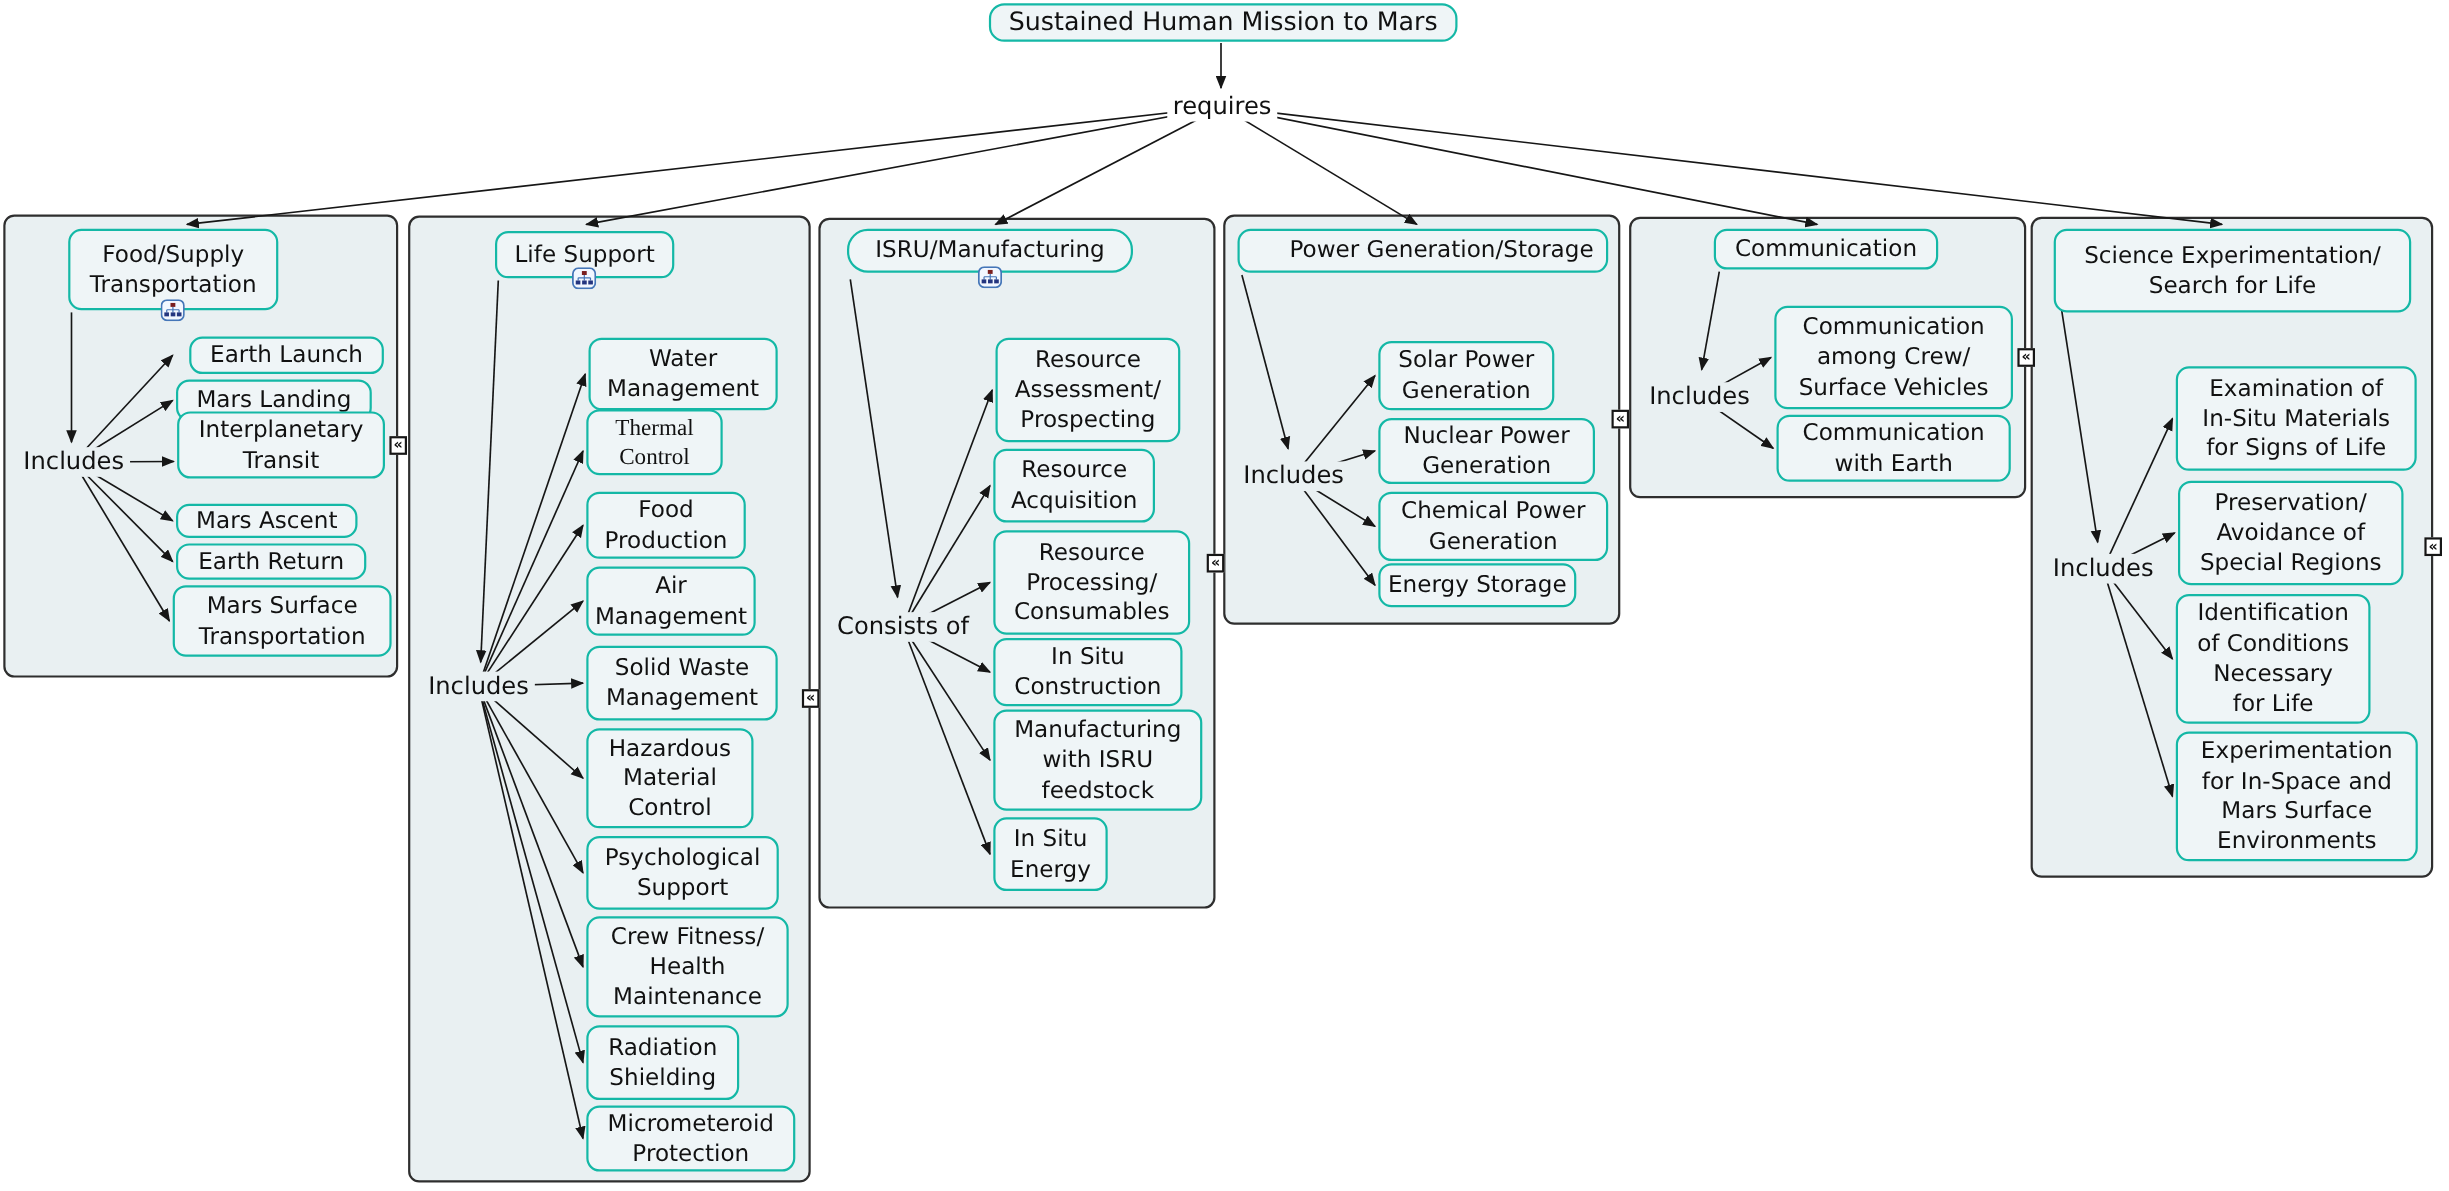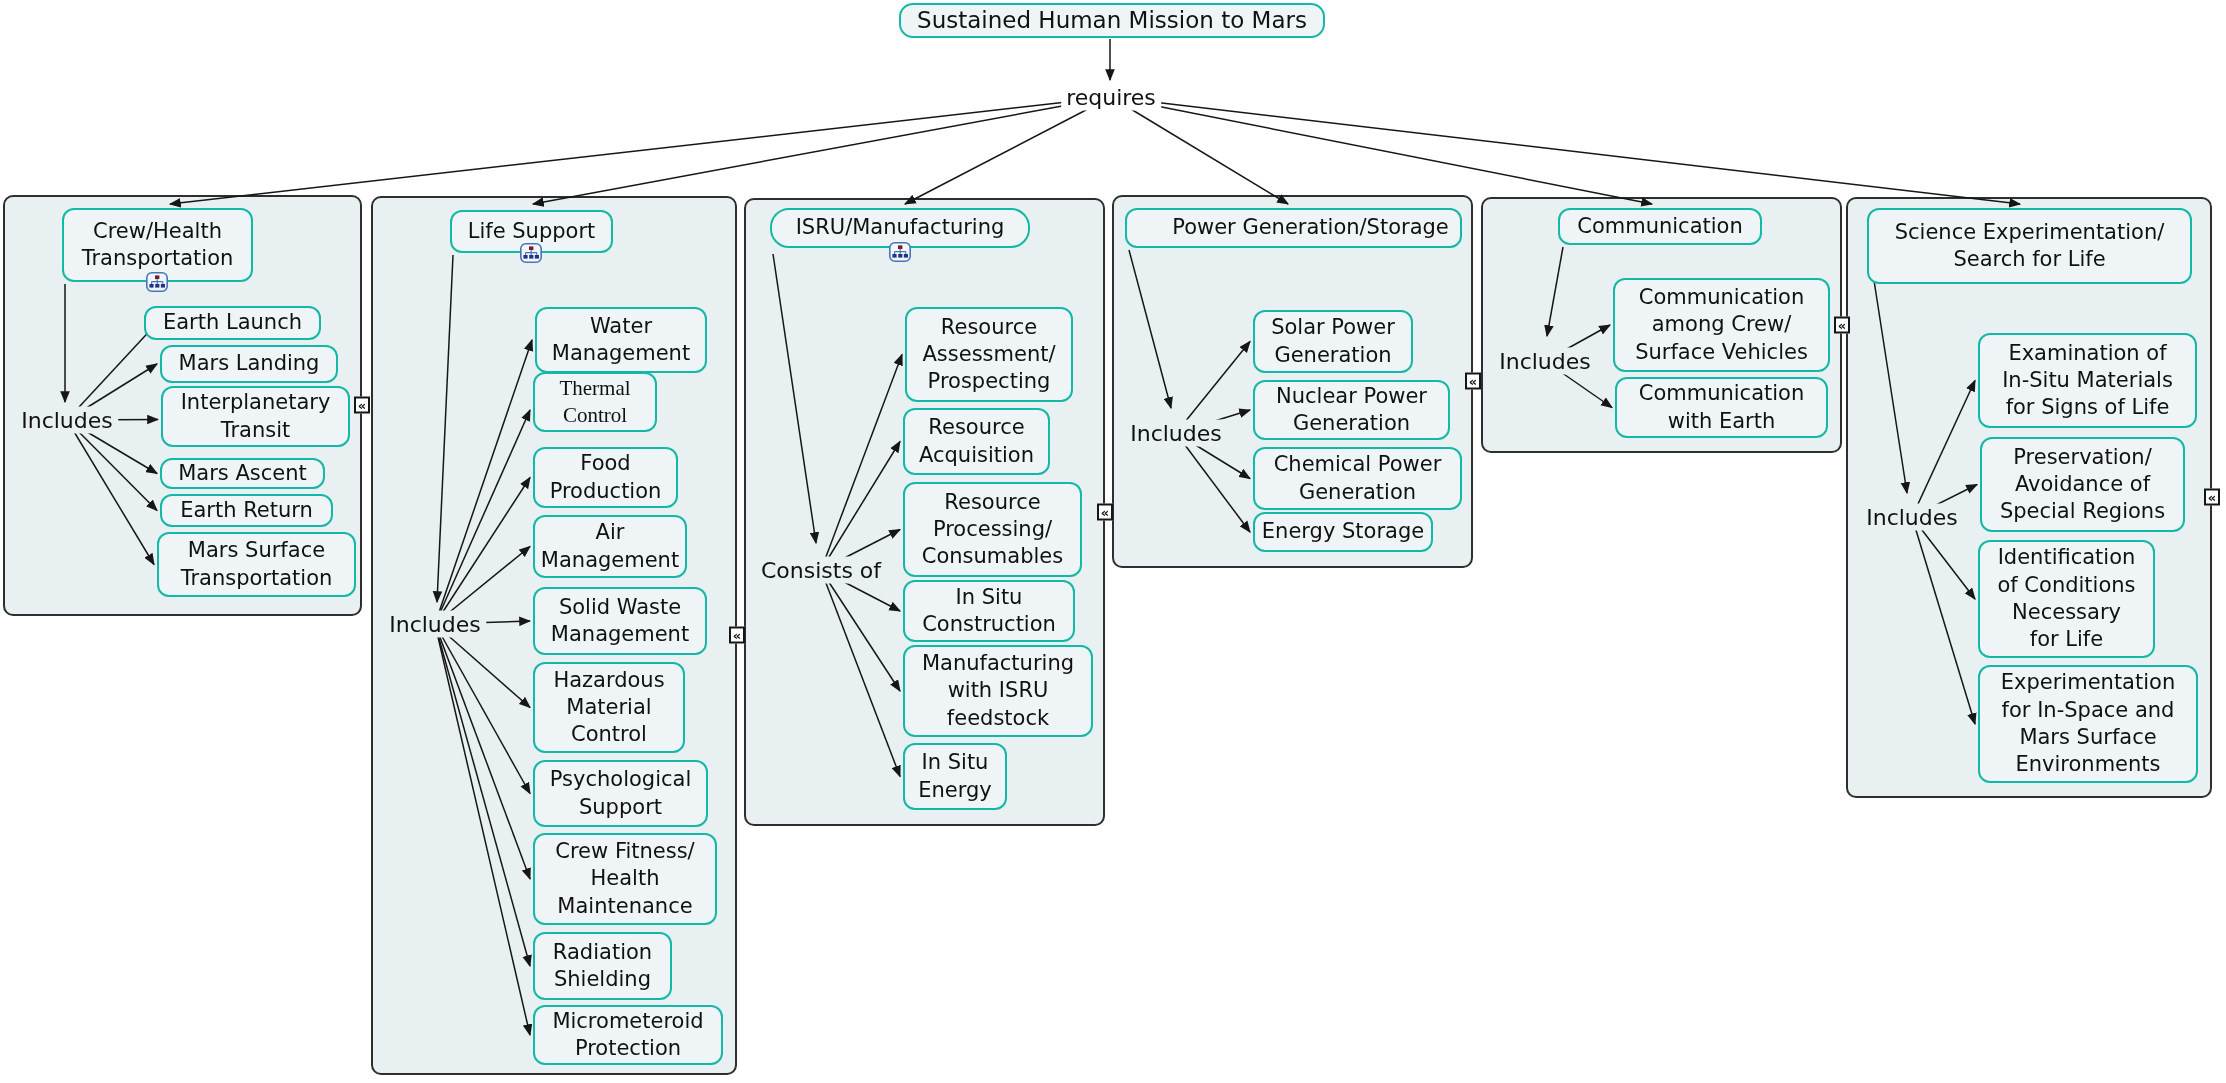--- a/index.html
+++ b/index.html
@@ -118,34 +118,34 @@
     <line x1="1873" y1="274" x2="1907" y2="493" stroke="#161616" stroke-width="1.5" marker-end="url(#arrow)"></line>
     <line x1="1912" y1="517" x2="1975" y2="380.5" stroke="#161616" stroke-width="1.5" marker-end="url(#arrow)"></line>
     <line x1="1912" y1="517" x2="1977" y2="484.5" stroke="#161616" stroke-width="1.5" marker-end="url(#arrow)"></line>
     <line x1="1912" y1="517" x2="1975" y2="599" stroke="#161616" stroke-width="1.5" marker-end="url(#arrow)"></line>
     <line x1="1912" y1="517" x2="1975" y2="724" stroke="#161616" stroke-width="1.5" marker-end="url(#arrow)"></line>
   </svg>
 
 <div class="node root" style="left: 899px; top: 3px; width: 426px; height: 35px;">Sustained Human Mission to Mars</div>
 <div class="phrase" style="left: 1111px; top: 97px; background: rgb(255, 255, 255);">requires</div>
 <div class="group" style="left: 3px; top: 195px; width: 359px; height: 421px;"></div>
-<div class="node gtitle" style="left: 62px; top: 208px; width: 191px; height: 74px;">Crew/Health
+<div class="node gtitle" style="left: 62px; top: 208px; width: 191px; height: 74px;">Food/Supply
 Transportation</div>
 <div class="tree-icon" style="left: 157px; top: 282px;"><svg width="22" height="20" viewBox="0 0 22 20">
       <rect x="0.8" y="0.8" width="20.4" height="18.4" rx="5" fill="#f2f7ff" stroke="#4576b8" stroke-width="1.6"></rect>
       <rect x="9" y="3.4" width="4.4" height="3.6" fill="#7a1f1f"></rect>
       <path d="M11.2 7 L11.2 9.6 M5.6 9.6 L16.8 9.6 M5.6 9.6 L5.6 12 M16.8 9.6 L16.8 12 M11.2 9.6 L11.2 12" stroke="#4576b8" stroke-width="1.1" fill="none"></path>
       <rect x="3.4" y="12" width="4.2" height="3.6" fill="#24357f"></rect>
       <rect x="9.2" y="12" width="4.2" height="3.6" fill="#24357f"></rect>
       <rect x="14.8" y="12" width="4.2" height="3.6" fill="#24357f"></rect>
     </svg></div>
 <div class="phrase" style="left: 67px; top: 420px; background: rgb(233, 240, 242);">Includes</div>
-<div class="node" style="left: 144px; top: 306px; width: 177px; height: 34px;">Earth Launch</div>
+<div class="node" style="left: 172px; top: 306px; width: 177px; height: 34px;">Earth Launch</div>
 <div class="node" style="left: 160px; top: 345px; width: 178px; height: 38px;">Mars Landing</div>
-<div class="node" style="left: 161px; top: 386px; width: 189px; height: 61px;">Interplanetary
+<div class="node" style="left: 161px; top: 374px; width: 189px; height: 61px;">Interplanetary
 Transit</div>
 <div class="node" style="left: 160px; top: 458px; width: 165px; height: 31px;">Mars Ascent</div>
 <div class="node" style="left: 160px; top: 494px; width: 173px; height: 33px;">Earth Return</div>
 <div class="node" style="left: 157px; top: 532px; width: 199px; height: 65px;">Mars Surface
 Transportation</div>
 <div class="collapse" style="left: 362px; top: 405px;">«</div>
 <div class="group" style="left: 371px; top: 196px; width: 366px; height: 879px;"></div>
 <div class="node gtitle" style="left: 450px; top: 210px; width: 163px; height: 43px;">Life Support</div>
 <div class="tree-icon" style="left: 531px; top: 253px;"><svg width="22" height="20" viewBox="0 0 22 20">
       <rect x="0.8" y="0.8" width="20.4" height="18.4" rx="5" fill="#f2f7ff" stroke="#4576b8" stroke-width="1.6"></rect>

